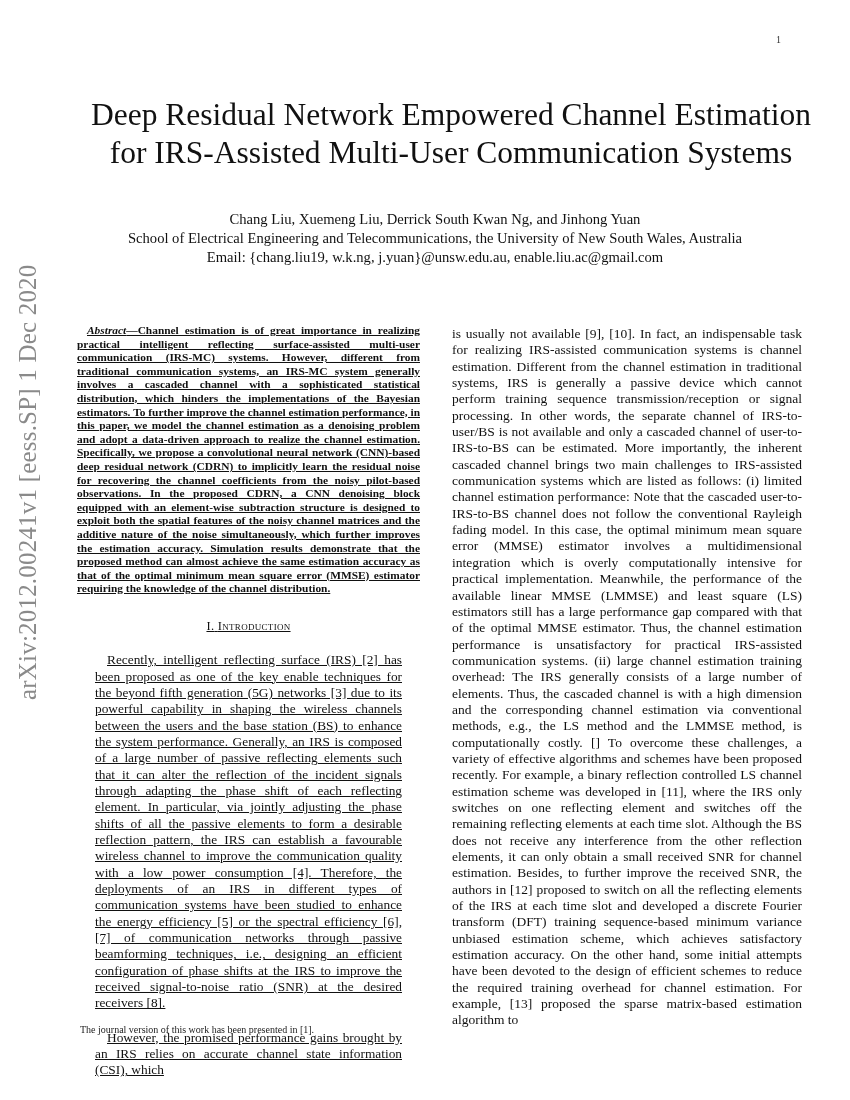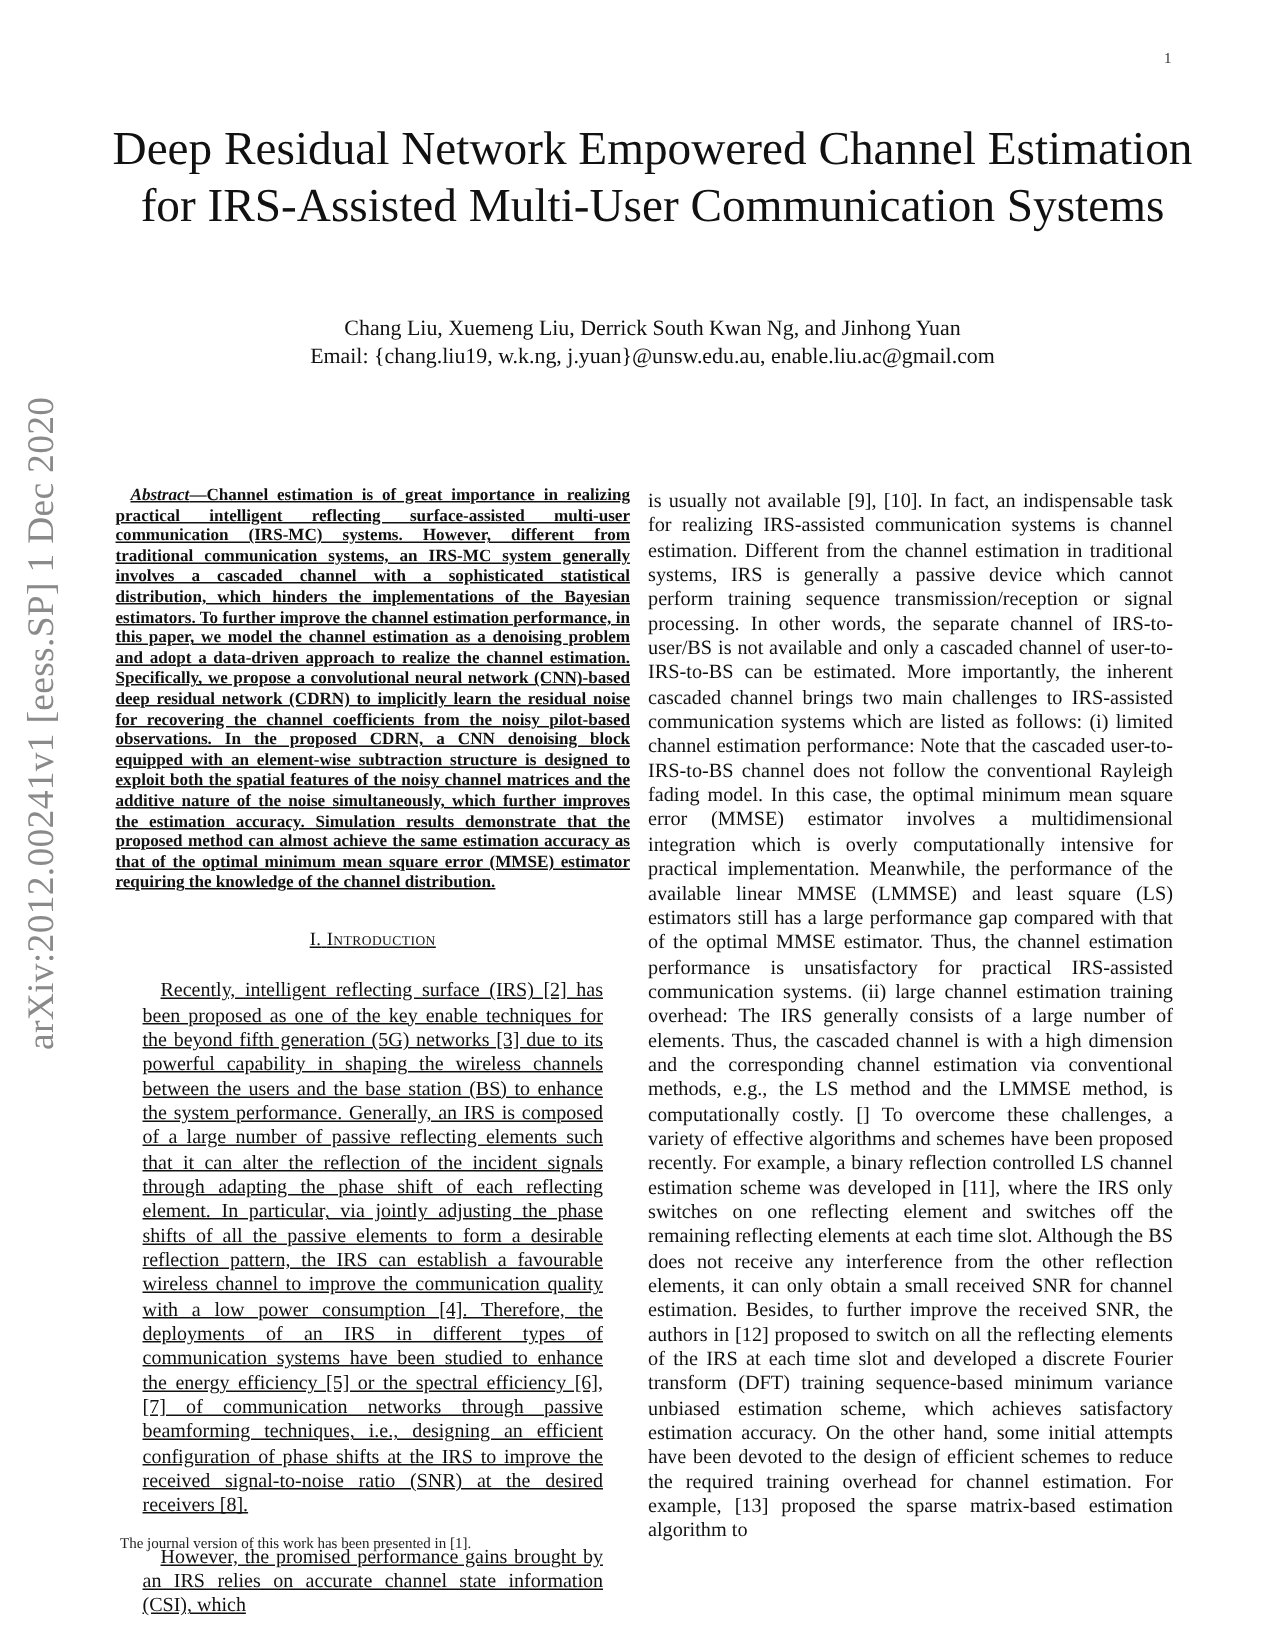--- a/index.html
+++ b/index.html
@@ -11,33 +11,33 @@
     position: absolute; top: 34px; left: 776px; font-size: 10px; color: #333;
   }
   .arxiv-stamp {
     position: absolute; left: 8px; top: 700px; width: 420px; height: 40px;
     transform-origin: 0 0; transform: rotate(-90deg);
     font-size: 25px; color: #8a8a8a; white-space: nowrap; letter-spacing: 0.2px;
     line-height: 40px;
   }
   .title {
     position: absolute; top: 80px; left: 60px; width: 750px; text-align: center;
-    font-size: 31.5px; line-height: 38px; font-weight: normal; margin: 0;
+    font-size: 31.5px; line-height: 38px; font-weight: normal; margin: 16px;
   }
   .authors {
     position: absolute; top: 210px; left: 40px; width: 790px; text-align: center;
     font-size: 14.6px; line-height: 19px;
   }
   .authors div { white-space: nowrap; }
   .col {
     position: absolute; top: 324px; width: 343px;
     font-size: 13.35px; line-height: 16.35px; text-align: justify;
   }
   .col-left { left: 77px; text-decoration: underline; }
-  .col-right { left: 432px; width: 350px; top: 326px; font-size: 13.5px; line-height: 16.35px; }
+  .col-right { left: 452px; width: 350px; top: 326px; font-size: 13.5px; line-height: 16.35px; }
   .abstract {
     font-weight: bold; font-size: 11.4px; line-height: 13.6px; text-align: justify;
     margin: 0; text-indent: 10px;
   }
   .abstract .abs-label { font-style: italic; font-weight: bold; }
   .section-heading {
     text-align: center; font-size: 12.5px; margin: 22px 0 4px 0; letter-spacing: 0.3px;
   }
   .section-heading .sc { font-variant: small-caps; }
   .para { margin: 18px; text-indent: 12px; }
@@ -50,20 +50,21 @@
 <body>
 
 <div class="page-number">1</div>
 
 <div class="arxiv-stamp">arXiv:2012.00241v1  [eess.SP]  1 Dec 2020</div>
 
 <h1 class="title">Deep Residual Network Empowered Channel Estimation for IRS-Assisted Multi-User Communication Systems</h1>
 
 <div class="authors">
   <div>Chang Liu, Xuemeng Liu, Derrick South Kwan Ng, and Jinhong Yuan</div>
+  <div>School of Electrical Engineering and Telecommunications, the University of New South Wales, Australia</div>
   <div>Email: {chang.liu19, w.k.ng, j.yuan}@unsw.edu.au, enable.liu.ac@gmail.com</div>
 </div>
 
 <div class="col col-left">
   <p class="abstract"><span class="abs-label">Abstract</span><span>—Channel estimation is of great importance in realizing practical intelligent reflecting surface-assisted multi-user communication (IRS-MC) systems. However, different from traditional communication systems, an IRS-MC system generally involves a cascaded channel with a sophisticated statistical distribution, which hinders the implementations of the Bayesian estimators. To further improve the channel estimation performance, in this paper, we model the channel estimation as a denoising problem and adopt a data-driven approach to realize the channel estimation. Specifically, we propose a convolutional neural network (CNN)-based deep residual network (CDRN) to implicitly learn the residual noise for recovering the channel coefficients from the noisy pilot-based observations. In the proposed CDRN, a CNN denoising block equipped with an element-wise subtraction structure is designed to exploit both the spatial features of the noisy channel matrices and the additive nature of the noise simultaneously, which further improves the estimation accuracy. Simulation results demonstrate that the proposed method can almost achieve the same estimation accuracy as that of the optimal minimum mean square error (MMSE) estimator requiring the knowledge of the channel distribution.</span></p>
 
   <div class="section-heading">
     <span>I.</span>
     <span class="sc">Introduction</span>
   </div>

